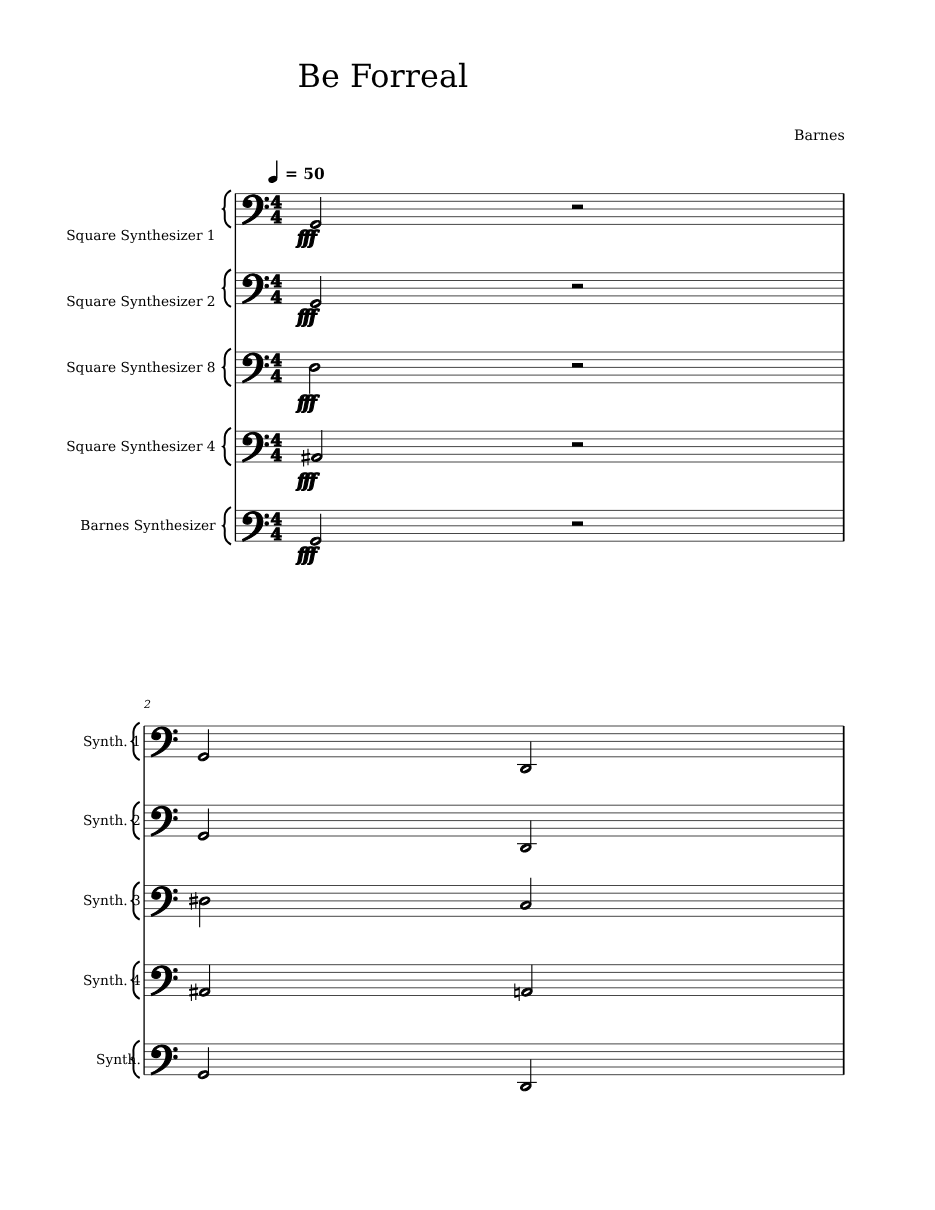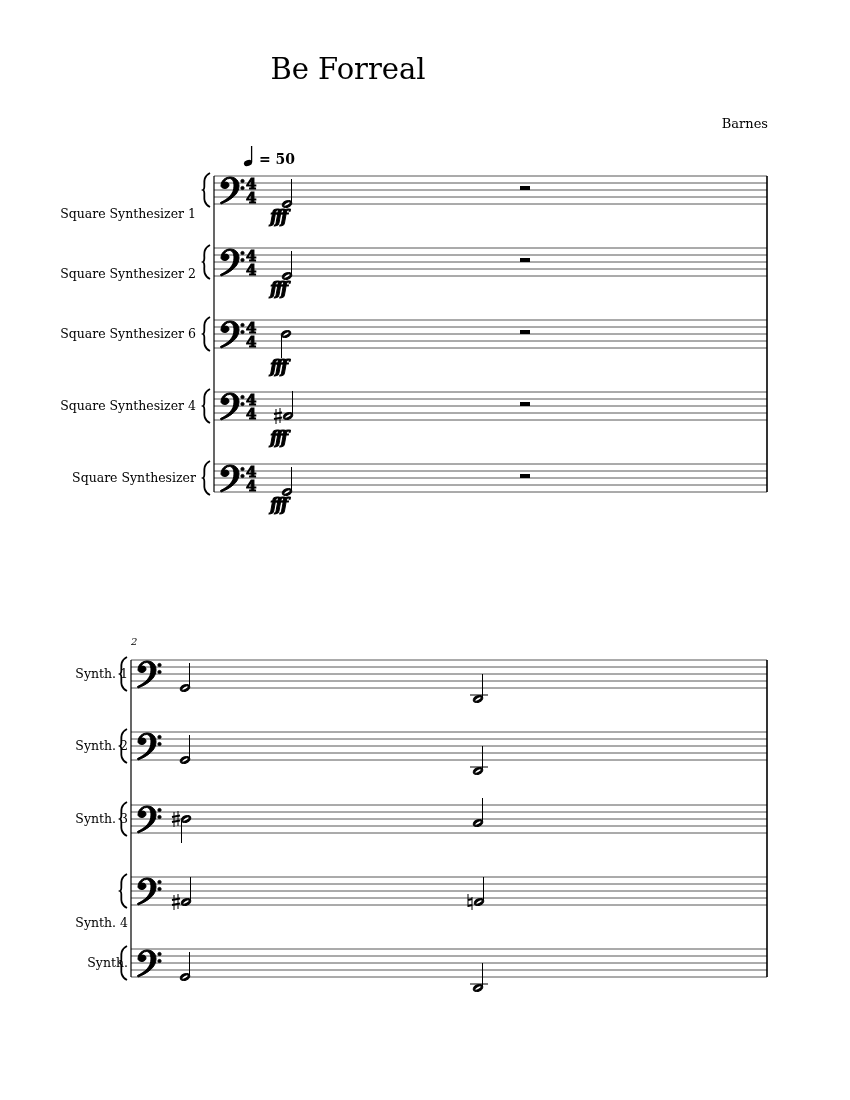--- a/index.html
+++ b/index.html
@@ -26,29 +26,29 @@
 <div class="tempo">
   <svg width="12" height="22" viewBox="0 0 12 22">
     <ellipse cx="5" cy="18" rx="4.2" ry="3" transform="rotate(-20 5 18)" fill="#000"></ellipse>
     <line x1="8.6" y1="17" x2="8.6" y2="1" stroke="#000" stroke-width="1.3"></line>
   </svg>
   <span>= 50</span>
 </div>
 
 <div class="inst-label" style="right:654px; top:182px;margin-top:24px;">Square Synthesizer 1</div>
 <div class="inst-label" style="right:654px; top:254px;margin-top:12px;">Square Synthesizer 2</div>
-<div class="inst-label" style="right:654px; top:326px;">Square Synthesizer 6</div>
+<div class="inst-label" style="right:654px; top:326px;">Square Synthesizer 8</div>
 <div class="inst-label" style="right:654px; top:398px;">Square Synthesizer 4</div>
-<div class="inst-label" style="right:654px; top:470px;">Square Synthesizer</div>
+<div class="inst-label" style="right:654px; top:470px;">Barnes Synthesizer</div>
 
 <div class="measure-num" style="left:131px; top:636px;">2</div>
 <div class="inst-label" style="right:722px; top:666px;">Synth. 1</div>
 <div class="inst-label" style="right:722px; top:738px;">Synth. 2</div>
 <div class="inst-label" style="right:722px; top:811px;margin-left:21px;">Synth. 3</div>
-<div class="inst-label" style="right:722px; top:915px;">Synth. 4</div>
+<div class="inst-label" style="right:722px; top:883px;">Synth. 4</div>
 <div class="inst-label" style="right:722px; top:955px;">Synth.</div>
 
 <svg class="score" width="850" height="1100" viewBox="0 0 850 1100">
   <defs>
 
     <g id="bassclef">
       <path d="M2,9 C2,3 7,0 11,0 C17,0 20,4 20,9 C20,17 12,23 2,27 L1.5,25.5 C9,22 15,17 15,9 C15,4 13,1.5 10.5,1.5 C7.5,1.5 5.5,3.5 5.5,5.5 C7.5,4.5 10,5.5 10,8 C10,10 8,11.5 6,11.5 C3.5,11.5 2,10 2,9 Z" fill="#000"></path>
       <circle cx="23.5" cy="4" r="1.6" fill="#000"></circle>
       <circle cx="23.5" cy="11" r="1.6" fill="#000"></circle>
     </g>

